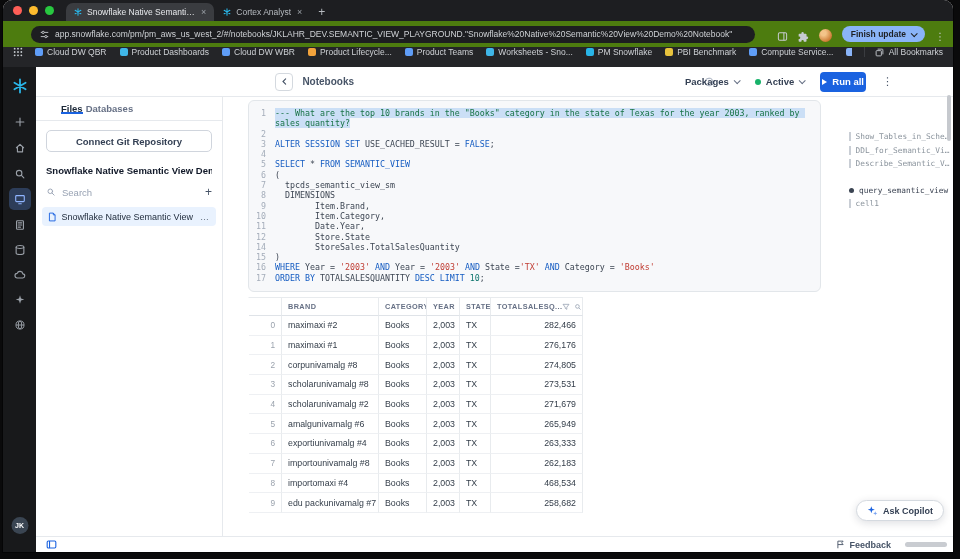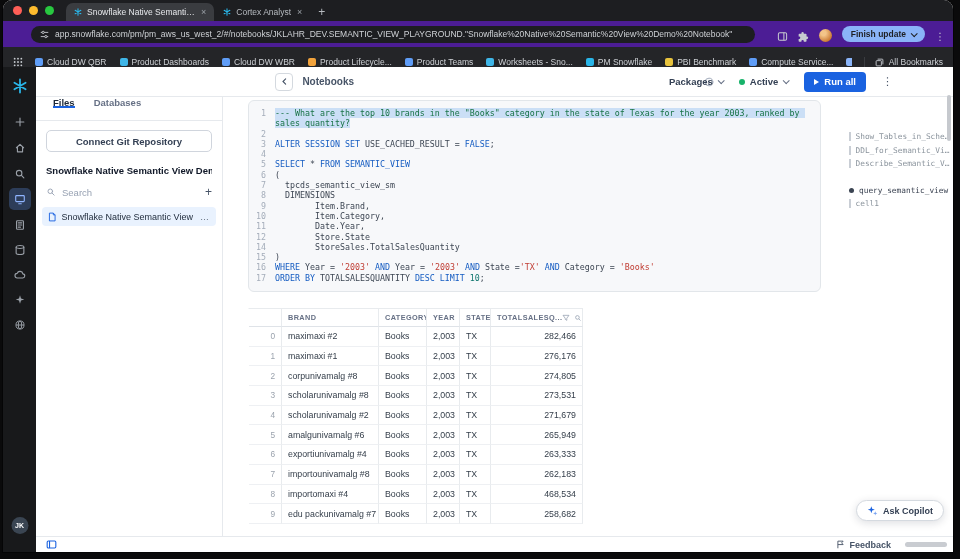--- a/index.html
+++ b/index.html
@@ -15,35 +15,35 @@
   .light{width:9px;height:9px;border-radius:50%;}
   .tabstrip{display:flex;align-items:flex-end;gap:1px;}
   .tab{height:18px;display:flex;align-items:center;gap:5px;padding:0 8px;border-radius:7px 7px 0 0;
     font-size:8.5px;color:#b7bbc0;max-width:150px;white-space:nowrap;}
   .tab.active{background:#3a3c40;color:#e8eaed;}
   .tab .fav{display:flex;}
   .tab .tab-label{overflow:hidden;text-overflow:ellipsis;max-width:108px;}
   .tab .close{font-size:9px;color:#9aa0a6;margin-left:1px;}
   .newtab{color:#b7bbc0;font-size:12px;height:18px;display:flex;align-items:center;padding:0 8px;}
 
-  .toolbar{height:26px;background:#4c1d95;display:flex;align-items:center;padding:0 8px;gap:9px;}
+  .toolbar{height:26px;background:#4d7c0f;display:flex;align-items:center;padding:0 8px;gap:9px;}
   .urlpill{flex:1;max-width:724px;height:17px;margin-left:20px;background:#1d1e21;border-radius:9px;
     display:flex;align-items:center;padding:0 9px;gap:6px;color:#cfd2d6;font-size:8.5px;
     overflow:hidden;white-space:nowrap;}
   .url-text{overflow:hidden;}
   .toolbar-right{margin-left:auto;display:flex;align-items:flex-end;gap:10px;}
   .avatar-sm{width:13px;height:13px;border-radius:50%;
     background:radial-gradient(circle at 35% 32%,#f3c489 20%,#c9762f 75%,#8e4c1b);}
   .update-pill{height:16px;background:#8ab4f8;color:#1e2023;border-radius:8px;display:flex;
     align-items:center;gap:5px;padding:0 9px;font-size:8.5px;font-weight:700;}
   .chev{width:5px;height:5px;border-right:1.3px solid currentColor;border-bottom:1.3px solid currentColor;
     transform:rotate(45deg) translateY(-1px);display:inline-block;}
   .kebab-txt{color:#c7cbd0;font-size:10px;}
 
-  .bookmarksbar{height:20px;background:#242528;display:flex;align-items:flex-end;gap:12px;
+  .bookmarksbar{height:20px;background:#242528;display:flex;align-items:flex-start;gap:12px;
     padding:0 10px;font-size:8.5px;color:#ced1d5;overflow:hidden;}
   .bm-list{display:flex;align-items:center;gap:13px;overflow:hidden;}
   .bm{display:flex;align-items:center;gap:4px;white-space:nowrap;}
   .bm-fav{width:8px;height:8px;border-radius:2px;flex:none;}
   .bm-all{margin-left:auto;display:flex;gap:5px;align-items:center;white-space:nowrap;
     border-left:1px solid #3a3c40;padding-left:10px;}
 
   
   .app{position:absolute;top:67px;left:0;right:0;bottom:0;background:#fff;display:flex;}
   .leftnav{width:33px;background:#18191b;position:relative;flex:none;}
@@ -60,28 +60,28 @@
   .back-btn{width:18px;height:18px;border:1px solid #d4d9df;border-radius:4px;display:flex;
     align-items:center;justify-content:center;background:#fff;}
   .crumb{font-size:10px;color:#475467;font-weight:600;margin-left:9px;}
   .doc-title{font-size:15px;color:#101828;font-weight:400;margin-left:12px;white-space:nowrap;margin-top:48px;}
   .info-ic{margin-left:6px;display:flex;}
   .header-right{position:absolute;right:60px;display:flex;align-items:center;gap:16px;}
   .hdr-item{display:flex;align-items:center;gap:5px;font-size:9.5px;color:#344054;font-weight:600;}
   .hdr-item .chev{color:#667085;}
   .status-dot{width:6px;height:6px;border-radius:50%;background:#17b26a;}
   .runall{height:20px;background:#1a62e0;color:#fff;font-size:9.5px;font-weight:600;border-radius:4px;
-    display:flex;align-items:center;gap:5px;padding:0 10px;border:none;}
+    display:flex;align-items:center;gap:5px;padding:0 2px;border:none;}
   .play{width:0;height:0;border-left:5px solid #fff;border-top:3.5px solid transparent;
     border-bottom:3.5px solid transparent;}
   .kebab{color:#475467;font-size:11px;}
 
   .body{flex:1;display:flex;min-height:0;}
   .files{width:187px;border-right:1px solid #e6e9ed;flex:none;position:relative;background:#fff;}
-  .ftabs{height:24px;display:flex;gap:19px;padding:0 17px;border-bottom:1px solid #e6e9ed;align-items:flex-start;}
+  .ftabs{height:24px;display:flex;gap:3px;padding:0 25px;border-bottom:1px solid #e6e9ed;align-items:center;}
   .ftab{font-size:9.5px;color:#667085;font-weight:600;display:flex;align-items:center;position:relative;}
   .ftab.active{color:#1d2939;}
   .ftab.active:after{content:"";position:absolute;left:0;right:0;bottom:0;height:2px;background:#1a62e0;}
   .git-btn{margin:9px 10px 0;height:22px;border:1px solid #d0d5dd;border-radius:5px;display:flex;
     align-items:center;justify-content:center;font-size:9.5px;color:#344054;font-weight:600;
     background:#fff;width:calc(100% - 20px);}
   .nb-name{margin:13px 10px 0;font-size:9.5px;font-weight:700;color:#101828;white-space:nowrap;overflow:hidden;}
   .search-row{margin:10px 10px 0;display:flex;align-items:center;gap:6px;color:#98a2b3;font-size:9.5px;}
   .search-plus{margin-left:auto;color:#475467;font-size:12px;line-height:1;}
   .file-item{margin:9px 6px 0;height:19px;background:#e9f2fe;border-radius:4px;display:flex;
@@ -92,21 +92,21 @@
   .content{flex:1;position:relative;min-width:0;background:#fff;}
   .code-card{position:absolute;left:25px;top:3px;width:573px;border:1px solid #e2e6ea;border-radius:6px;
     background:#f7f8fa;padding:7px 8px 8px 4px;}
   .code-row{display:flex;font-family:"DejaVu Sans Mono","Liberation Mono",monospace;
     font-size:8.3px;line-height:10.3px;}
   .gutter{flex:none;width:22px;text-align:right;color:#a4adba;padding-right:9px;}
   .code-text{white-space:pre-wrap;word-break:break-word;color:#3d4653;flex:1;min-height:10.3px;}
   .tk-k{color:#155cc2;}.tk-s{color:#c03d33;}.tk-c{color:#177245;}.tk-n{color:#0f766e;}.tk-p{color:#3d4653;}
   .selhl{background:#cbdff6;}
 
-  .rtable{position:absolute;left:25px;top:211px;display:grid;
+  .rtable{position:absolute;left:25px;top:200px;display:grid;
     grid-template-columns:33px 97px 48px 33px 31px 92px;
     border-top:1px solid #e8ebee;border-left:1px solid #fff;background:#fff;}
   .th,.td{border-right:1px solid #e8ebee;border-bottom:1px solid #eef0f3;display:flex;
     align-items:center;padding:0 6px;overflow:hidden;white-space:nowrap;}
   .th{height:18px;font-size:7.3px;font-weight:700;color:#667085;letter-spacing:.4px;
     border-bottom:1px solid #dfe3e8;}
   .th.last{justify-content:space-between;}
   .th-icons{display:flex;gap:4px;align-items:center;}
   .td{height:19.7px;font-size:8.8px;color:#333d49;}
   .td.idx{justify-content:flex-end;color:#9aa2ad;font-size:8.3px;}

